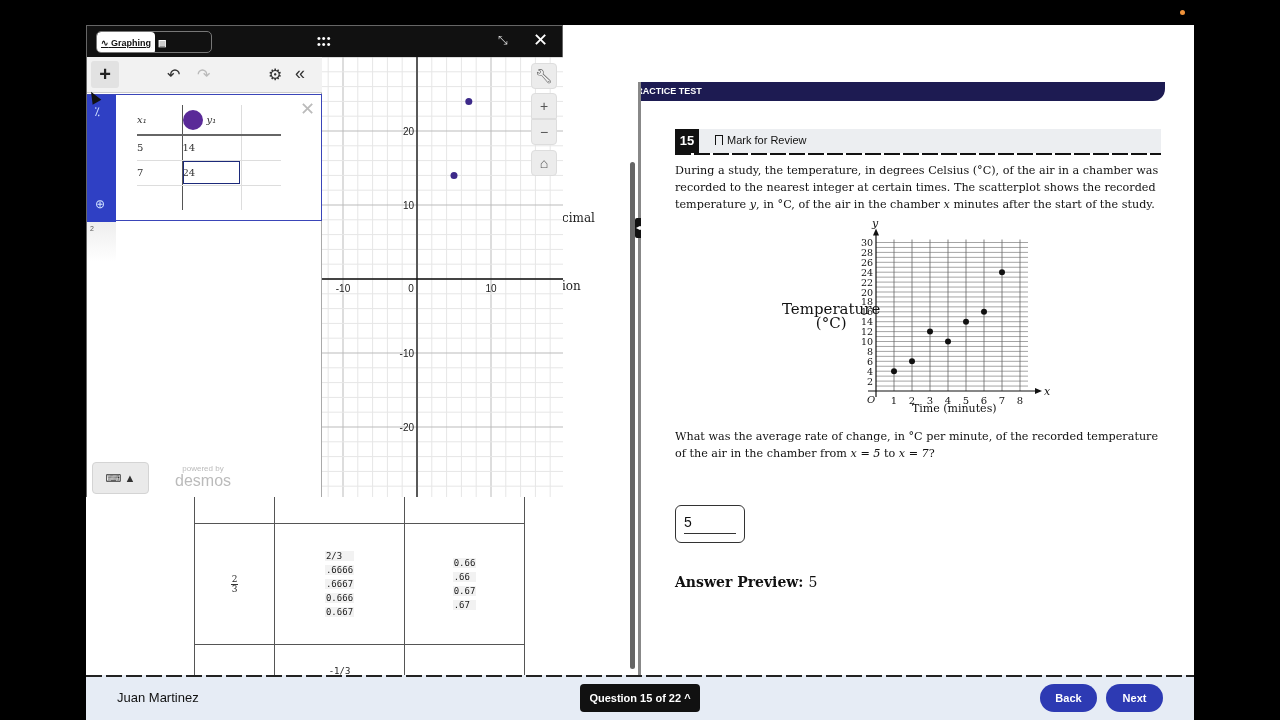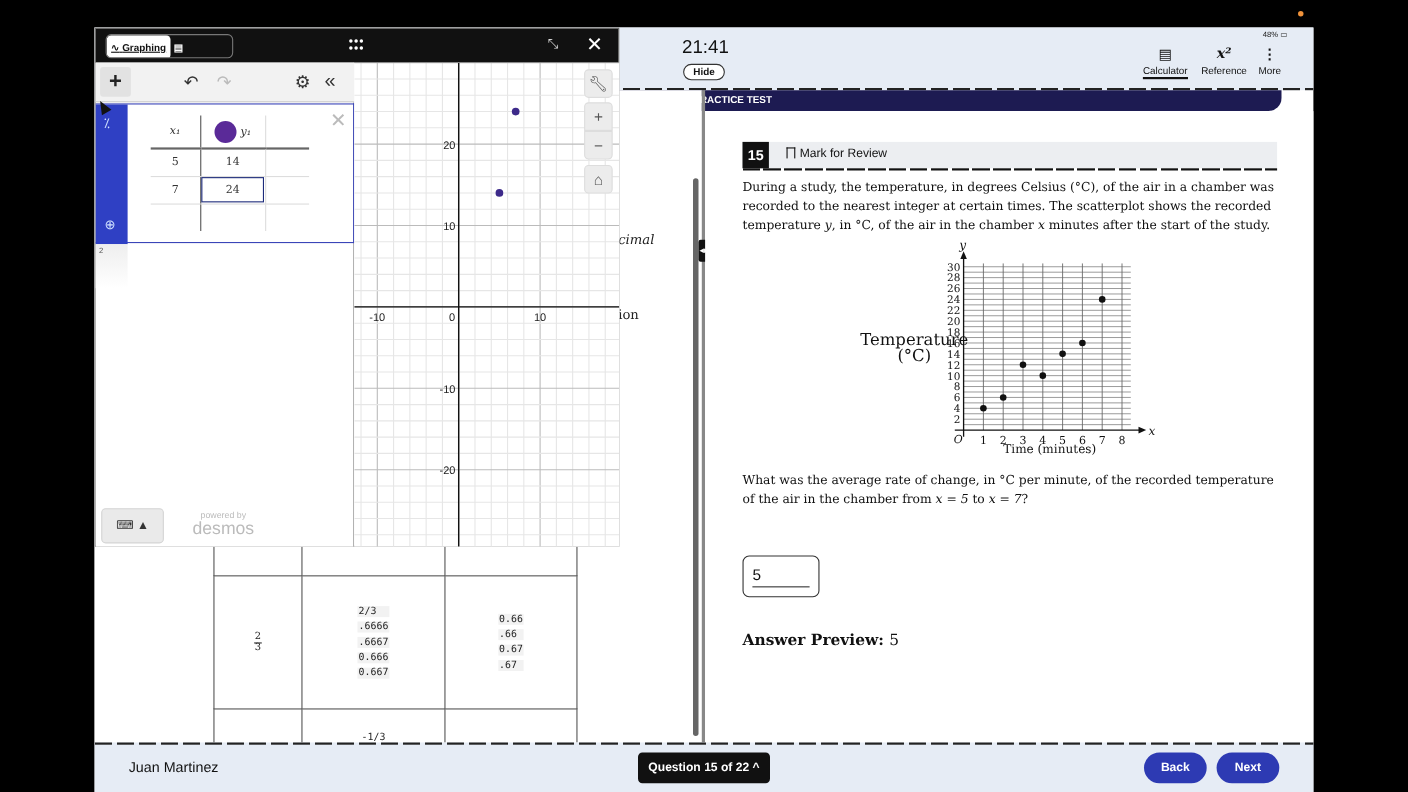--- a/index.html
+++ b/index.html
@@ -88,21 +88,21 @@
   .add-btn { left: 4px; top: 4px; width: 28px; height: 27px; background: #e2e2e2; border-radius: 3px; text-align: center; line-height: 27px; font-size: 20px; font-weight: bold; color: #222; }
   .undo-btn { left: 80px; top: 8px; }
   .redo-btn { left: 110px; top: 8px; color: #bbb; }
   .gear-btn { left: 181px; top: 8px; }
   .collapse-btn { left: 208px; top: 6px; font-size: 18px; }
 
   .expr-table { position: absolute; left: 0; top: 37px; width: 235px; height: 127px; border: 1px solid #3a45b8; border-left: none; }
   .expr-side { position: absolute; left: 0; top: 0; width: 29px; height: 127px; background: #2f40c4; }
   .expr-side .ico { position: absolute; left: 8px; color: #cfe0ff; font-size: 12px; }
   .tbl { position: absolute; left: 50px; top: 10px; border-collapse: collapse; font-family: "DejaVu Serif", serif; font-size: 10px; }
-  .tbl td { height: 25px; text-align: center; border-bottom: 1px solid #ddd; color: #333; }
+  .tbl td { height: 25px; border-bottom: 1px solid #ddd; color: #333; }
   .tbl .hdr td { height: 30px; border-bottom: 2px solid #666; font-style: italic; }
   .tbl .k { width: 45px; border-right: 1.5px solid #555; }
   .tbl .v { width: 59px; border-right: 1px solid #ddd; }
   .tbl .e { width: 40px; }
   .tbl .sel { outline: 1.5px solid #1c2a7a; outline-offset: -2px; }
   .pt-style { display: inline-block; width: 20px; height: 20px; border-radius: 50%; background: #5a2a98; vertical-align: middle; margin-right: 4px; position: relative; }
   .tbl-close { position: absolute; left: 213px; top: 3px; color: #bbb; font-size: 18px; }
   .expr-2 { position: absolute; left: 0; top: 165px; width: 29px; height: 40px; background: linear-gradient(#eee, #fff); font-size: 7px; color: #555; padding: 3px; }
 
   .kbd-btn { position: absolute; left: 5px; top: 405px; width: 57px; height: 32px; background: #eaeaea; border: 1px solid #d4d4d4; border-radius: 4px; color: #333; font-size: 11px; text-align: center; line-height: 30px; }
@@ -114,42 +114,24 @@
 
   .cursor { position: absolute; left: 89px; top: 91px; width: 0; height: 0; border-left: 5px solid transparent; border-right: 5px solid transparent; border-bottom: 12px solid #111; transform: rotate(-30deg); }
 </style>
 </head>
 <body>
 
 <div class="dot-orange"></div>
 
 <div class="app">
 
-  <div class="topbar">
-    <div class="timer">21:41</div>
-    <div class="hide-btn">Hide</div>
-    <div class="battery"><span>48%</span> <span>▭</span></div>
-    <div class="tool tool-calc">
-      <div class="ico">▤</div>
-      <div>Calculator</div>
-    </div>
-    <div class="tool tool-ref">
-      <div class="ico" style="font-weight:bold;font-style:italic;font-family:'DejaVu Serif',serif;">x²</div>
-      <div>Reference</div>
-    </div>
-    <div class="tool tool-more">
-      <div class="ico" style="font-weight:bold;">⋮</div>
-      <div>More</div>
-    </div>
-    <div class="dash"></div>
-  </div>
   <div class="practice-banner">THIS IS A PRACTICE TEST</div>
 
   <div class="left-pane">
-    <div class="partial-text" style="left:476px;top:129px;font-style:italic;">cimal</div>
+    <div class="partial-text" style="left:476px;top:129px;">cimal</div>
     <div class="partial-text" style="left:476px;top:197px;">ion</div>
     <table class="ref-table">
       <tbody>
           <tr style="height:41px;">
         <td class="c1"></td>
         <td class="c2" style="vertical-align:top;"><span>7/2</span></td>
         <td class="c3"></td>
       </tr>
       <tr style="height:121px;">
         <td class="c1">

